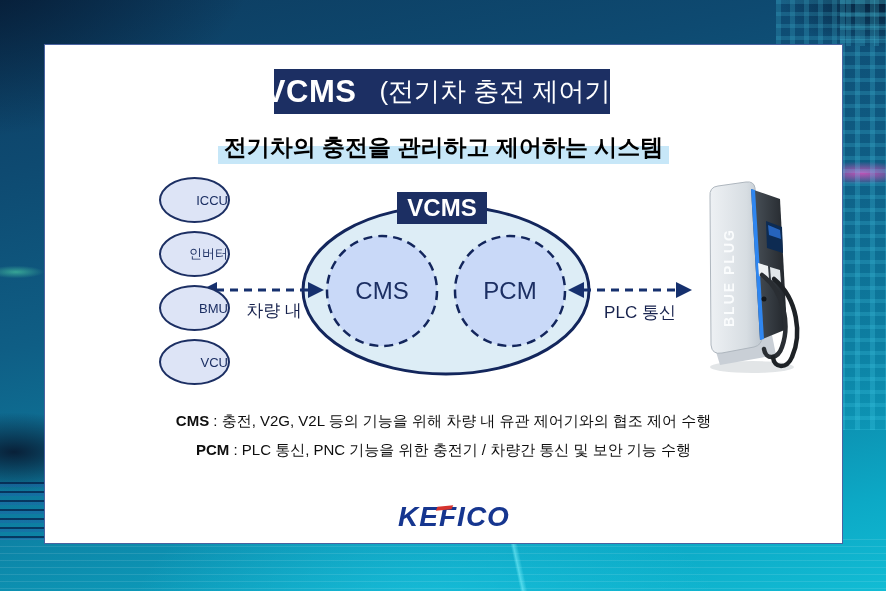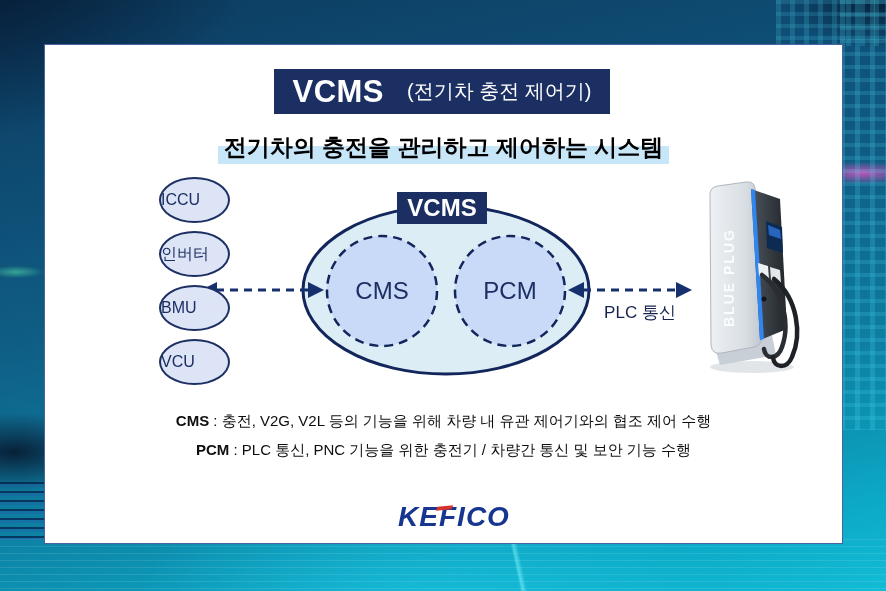--- a/index.html
+++ b/index.html
@@ -32,33 +32,33 @@
     background:repeating-linear-gradient(180deg, rgba(4,22,66,.85) 0 2px, rgba(34,92,168,.45) 2px 5px, rgba(0,0,0,0) 5px 9px);}
 
   
   .card{position:absolute;left:44px;top:44px;width:797px;height:498px;
         background:#ffffff;border:1px solid #4a63a0;}
 
   .title-box{position:absolute;left:229px;top:24px;width:336px;height:45px;
     background:#1c2f63;color:#fff;display:flex;align-items:center;justify-content:center;
     white-space:nowrap;}
   .title-acr{font-size:31px;font-weight:bold;letter-spacing:.5px;}
-  .title-full{font-size:20px;font-weight:normal;margin-left:23px;}
+  .title-full{font-size:26px;font-weight:normal;margin-left:23px;}
 
   .subtitle-wrap{position:absolute;left:0;top:86px;width:100%;text-align:center;}
   .subtitle{display:inline-block;font-size:23px;font-weight:bold;color:#000;
     padding:1px 6px 1px 6px;
     background:linear-gradient(180deg, rgba(0,0,0,0) 45%, #c7e7f8 45%, #c7e7f8 100%);}
 
   
   .diagram-svg{position:absolute;left:0;top:0;width:797px;height:498px;}
 
   .oval{position:absolute;left:114px;width:67px;height:42px;border:2.5px solid #1c2f63;
-    border-radius:50%;background:#dde4f6;display:flex;align-items:center;justify-content:flex-start;
-    font-size:16px;color:#1c2f63;}
+    border-radius:50%;background:#dde4f6;display:flex;align-items:center;justify-content:flex-end;
+    font-size:13px;color:#1c2f63;}
   .oval-1{top:132px}.oval-2{top:186px}.oval-3{top:240px}.oval-4{top:294px}
 
   .vcms-box{position:absolute;left:352px;top:147px;width:90px;height:32px;background:#1c2f63;
     color:#fff;font-size:24px;font-weight:bold;display:flex;align-items:center;justify-content:center;}
 
   .circle-label{position:absolute;width:120px;text-align:center;font-size:24px;color:#1c2f63;}
   .cms-label{left:277px;top:232px;}
   .pcm-label{left:405px;top:232px;}
 
   .note{position:absolute;text-align:center;font-size:17px;line-height:23px;color:#17224d;}
@@ -156,20 +156,21 @@
       </div>
     <div class="oval oval-4">
         <span>VCU</span>
       </div>
 
     <div class="vcms-box">VCMS</div>
     <div class="circle-label cms-label">CMS</div>
     <div class="circle-label pcm-label">PCM</div>
 
     <div class="note note-left">
+      <div>차량 내</div>
     </div>
     <div class="note note-right">
       <div>PLC 통신</div>
     </div>
 
     <div class="desc">
       <div>
         <span class="term">CMS</span><span> : 충전, V2G, V2L 등의 기능을 위해 차량 내 유관 제어기와의 협조 제어 수행</span>
       </div>
       <div>

